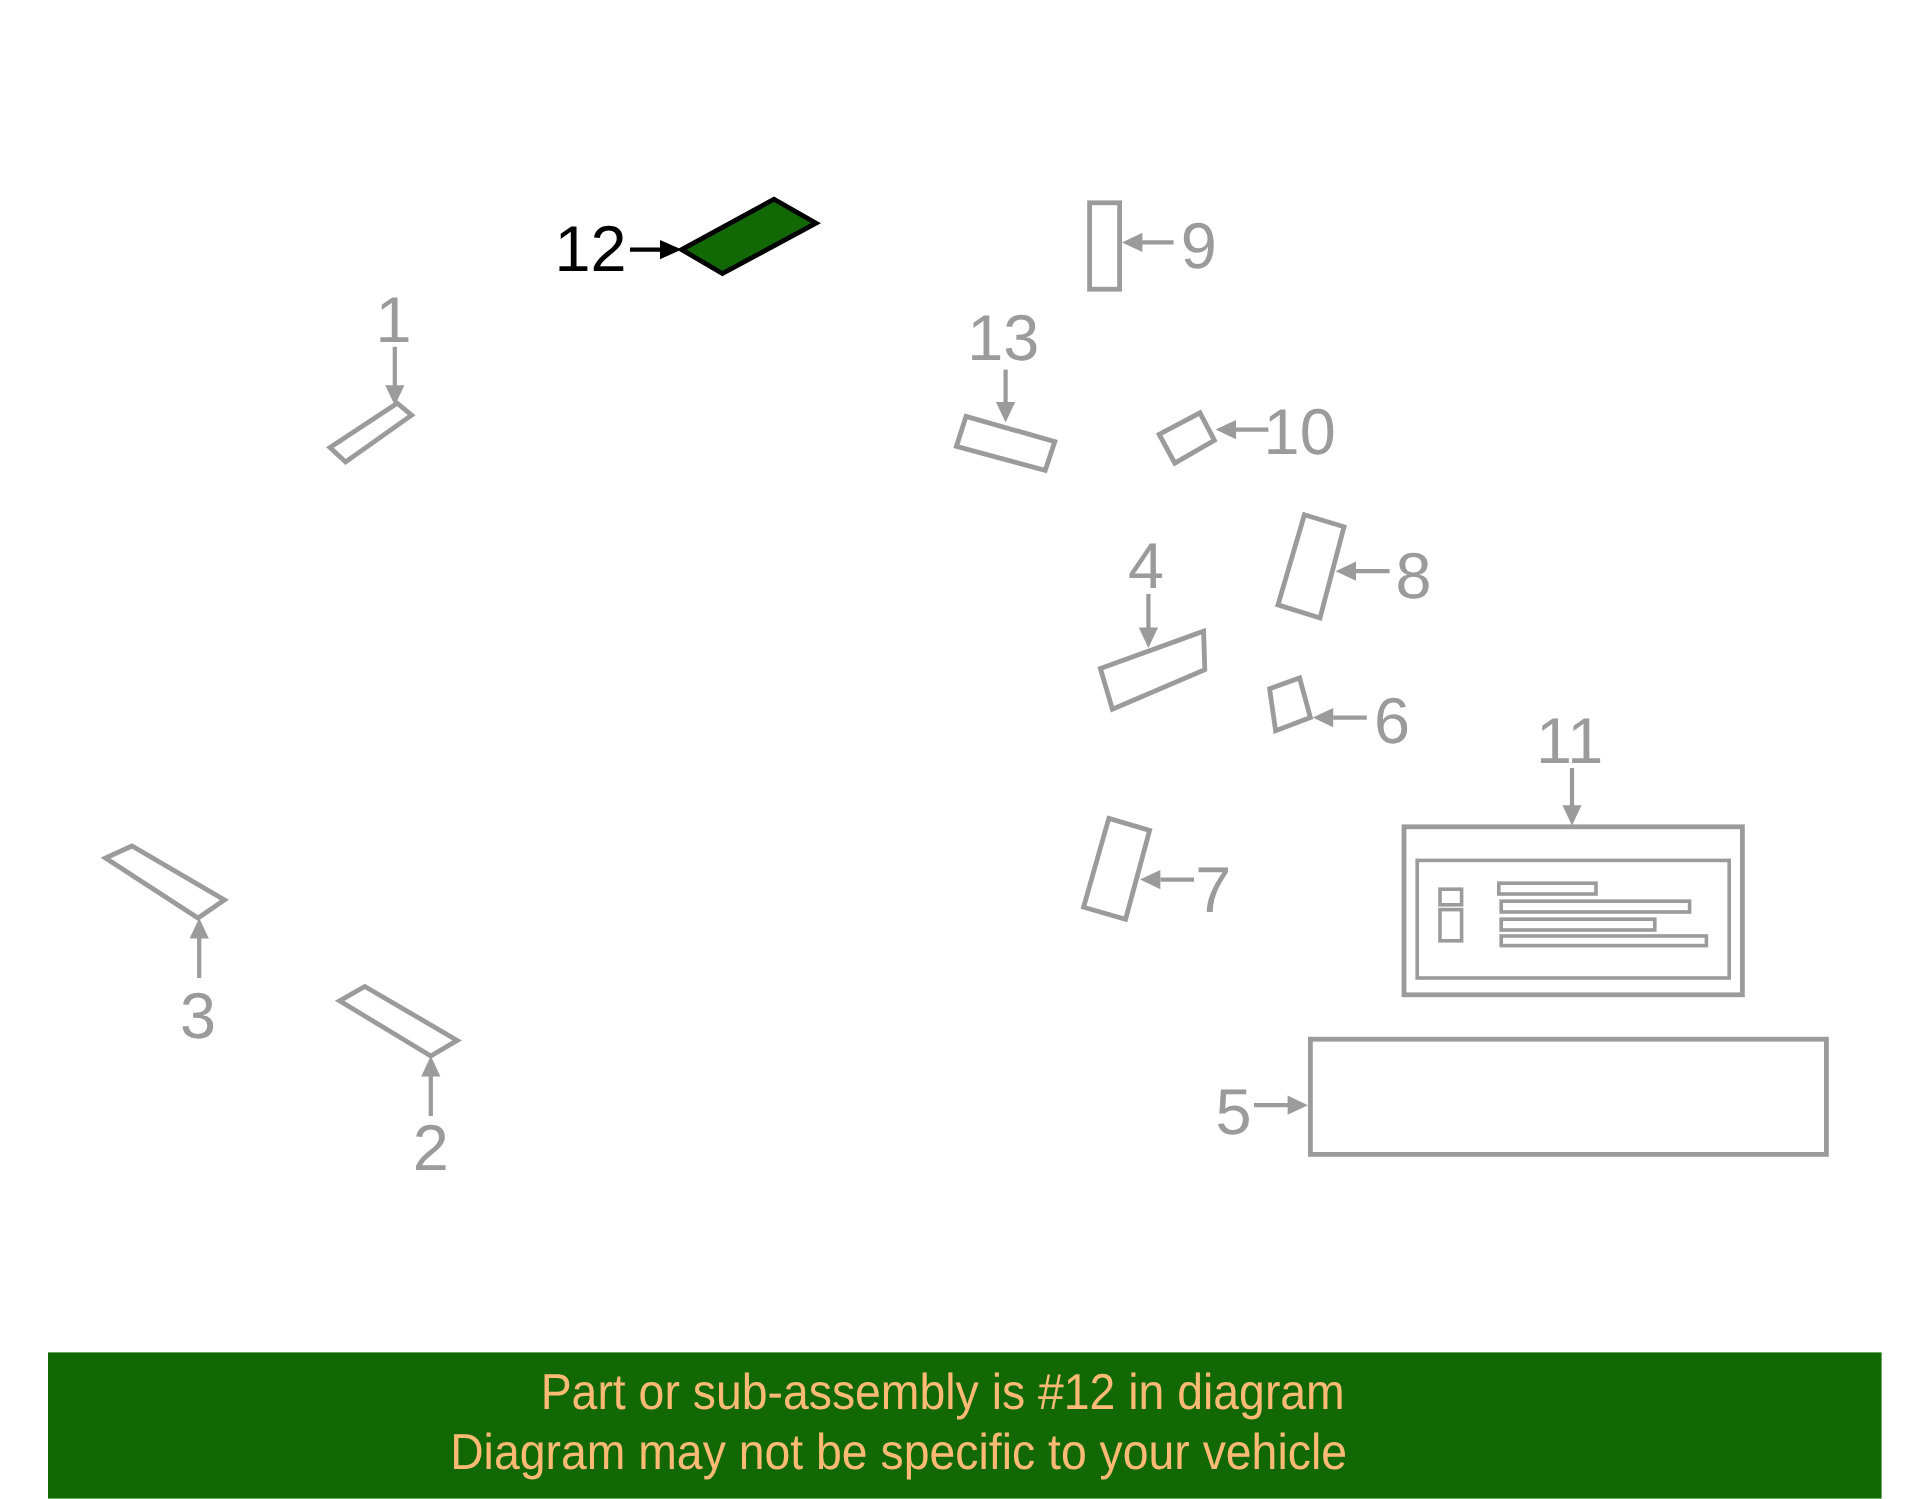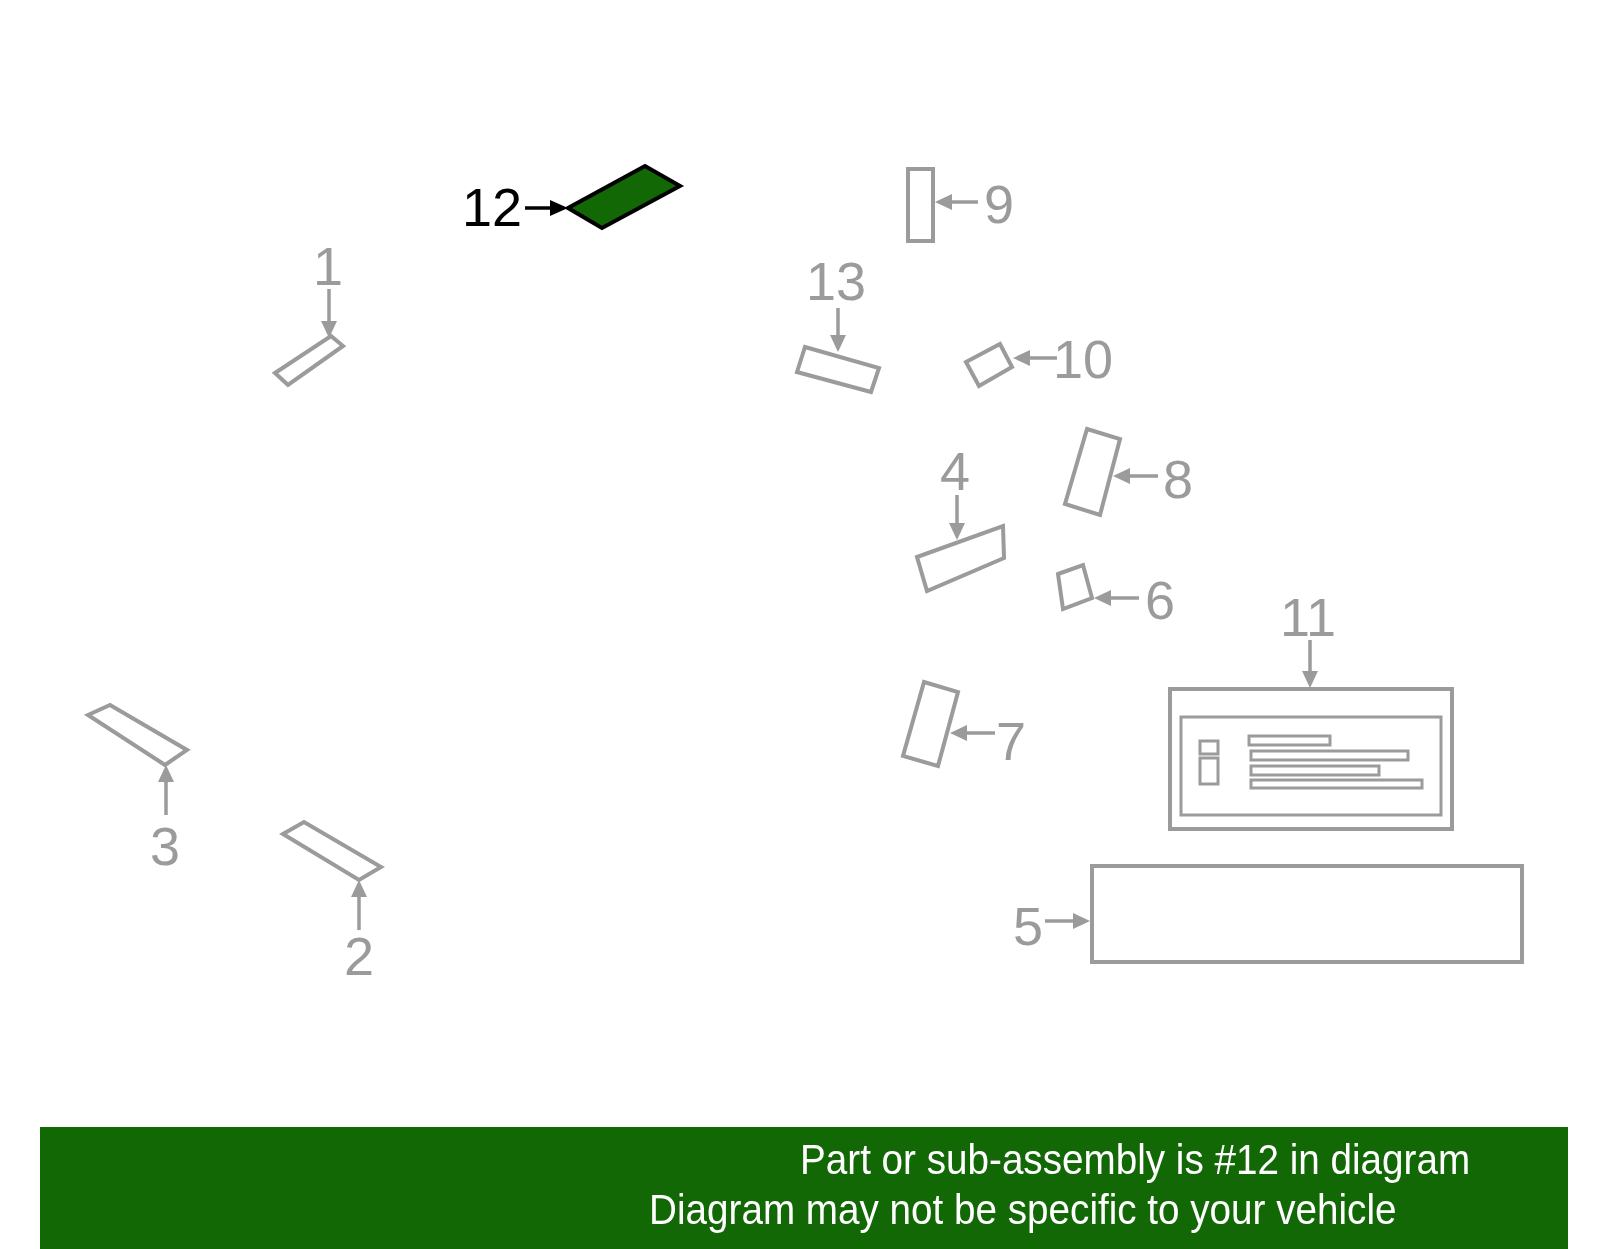--- a/index.html
+++ b/index.html
@@ -9,21 +9,21 @@
     .part-hl { fill: #136806; stroke: #000000; stroke-width: 4; }
     .lead { stroke: #9b9b9b; stroke-width: 3.5; fill: none; }
     .lead-hl { stroke: #000000; stroke-width: 3.5; fill: none; }
     .head { fill: #9b9b9b; }
     .head-hl { fill: #000000; }
     .callout { font-family: "Liberation Sans", sans-serif; font-size: 54px; fill: #9b9b9b; }
     .callout-hl { fill: #000000; }
     .detail { fill: #ffffff; stroke: #9b9b9b; stroke-width: 3; }
     #banner {
       position: absolute; left: 40px; top: 1127px; width: 1528px; height: 122px;
-      background: #136806; color: #ffffff; text-align: right; text-decoration: underline;
+      background: #136806; color: #fdba74; text-align: center; text-decoration: underline;
     }
     #banner .line { font-size: 42px; line-height: 50px; transform: scaleX(0.92); }
     #banner .l1 { position: absolute; left: 0; right: 0; top: 8px; padding-right: 40px; }
     #banner .l2 { position: absolute; left: 0; right: 0; top: 58px; padding-right: 120px; }
   </style>
 </head>
 <body>
 
 <svg id="diagram" viewBox="0 0 1600 1100" width="1600" height="1100">
 

